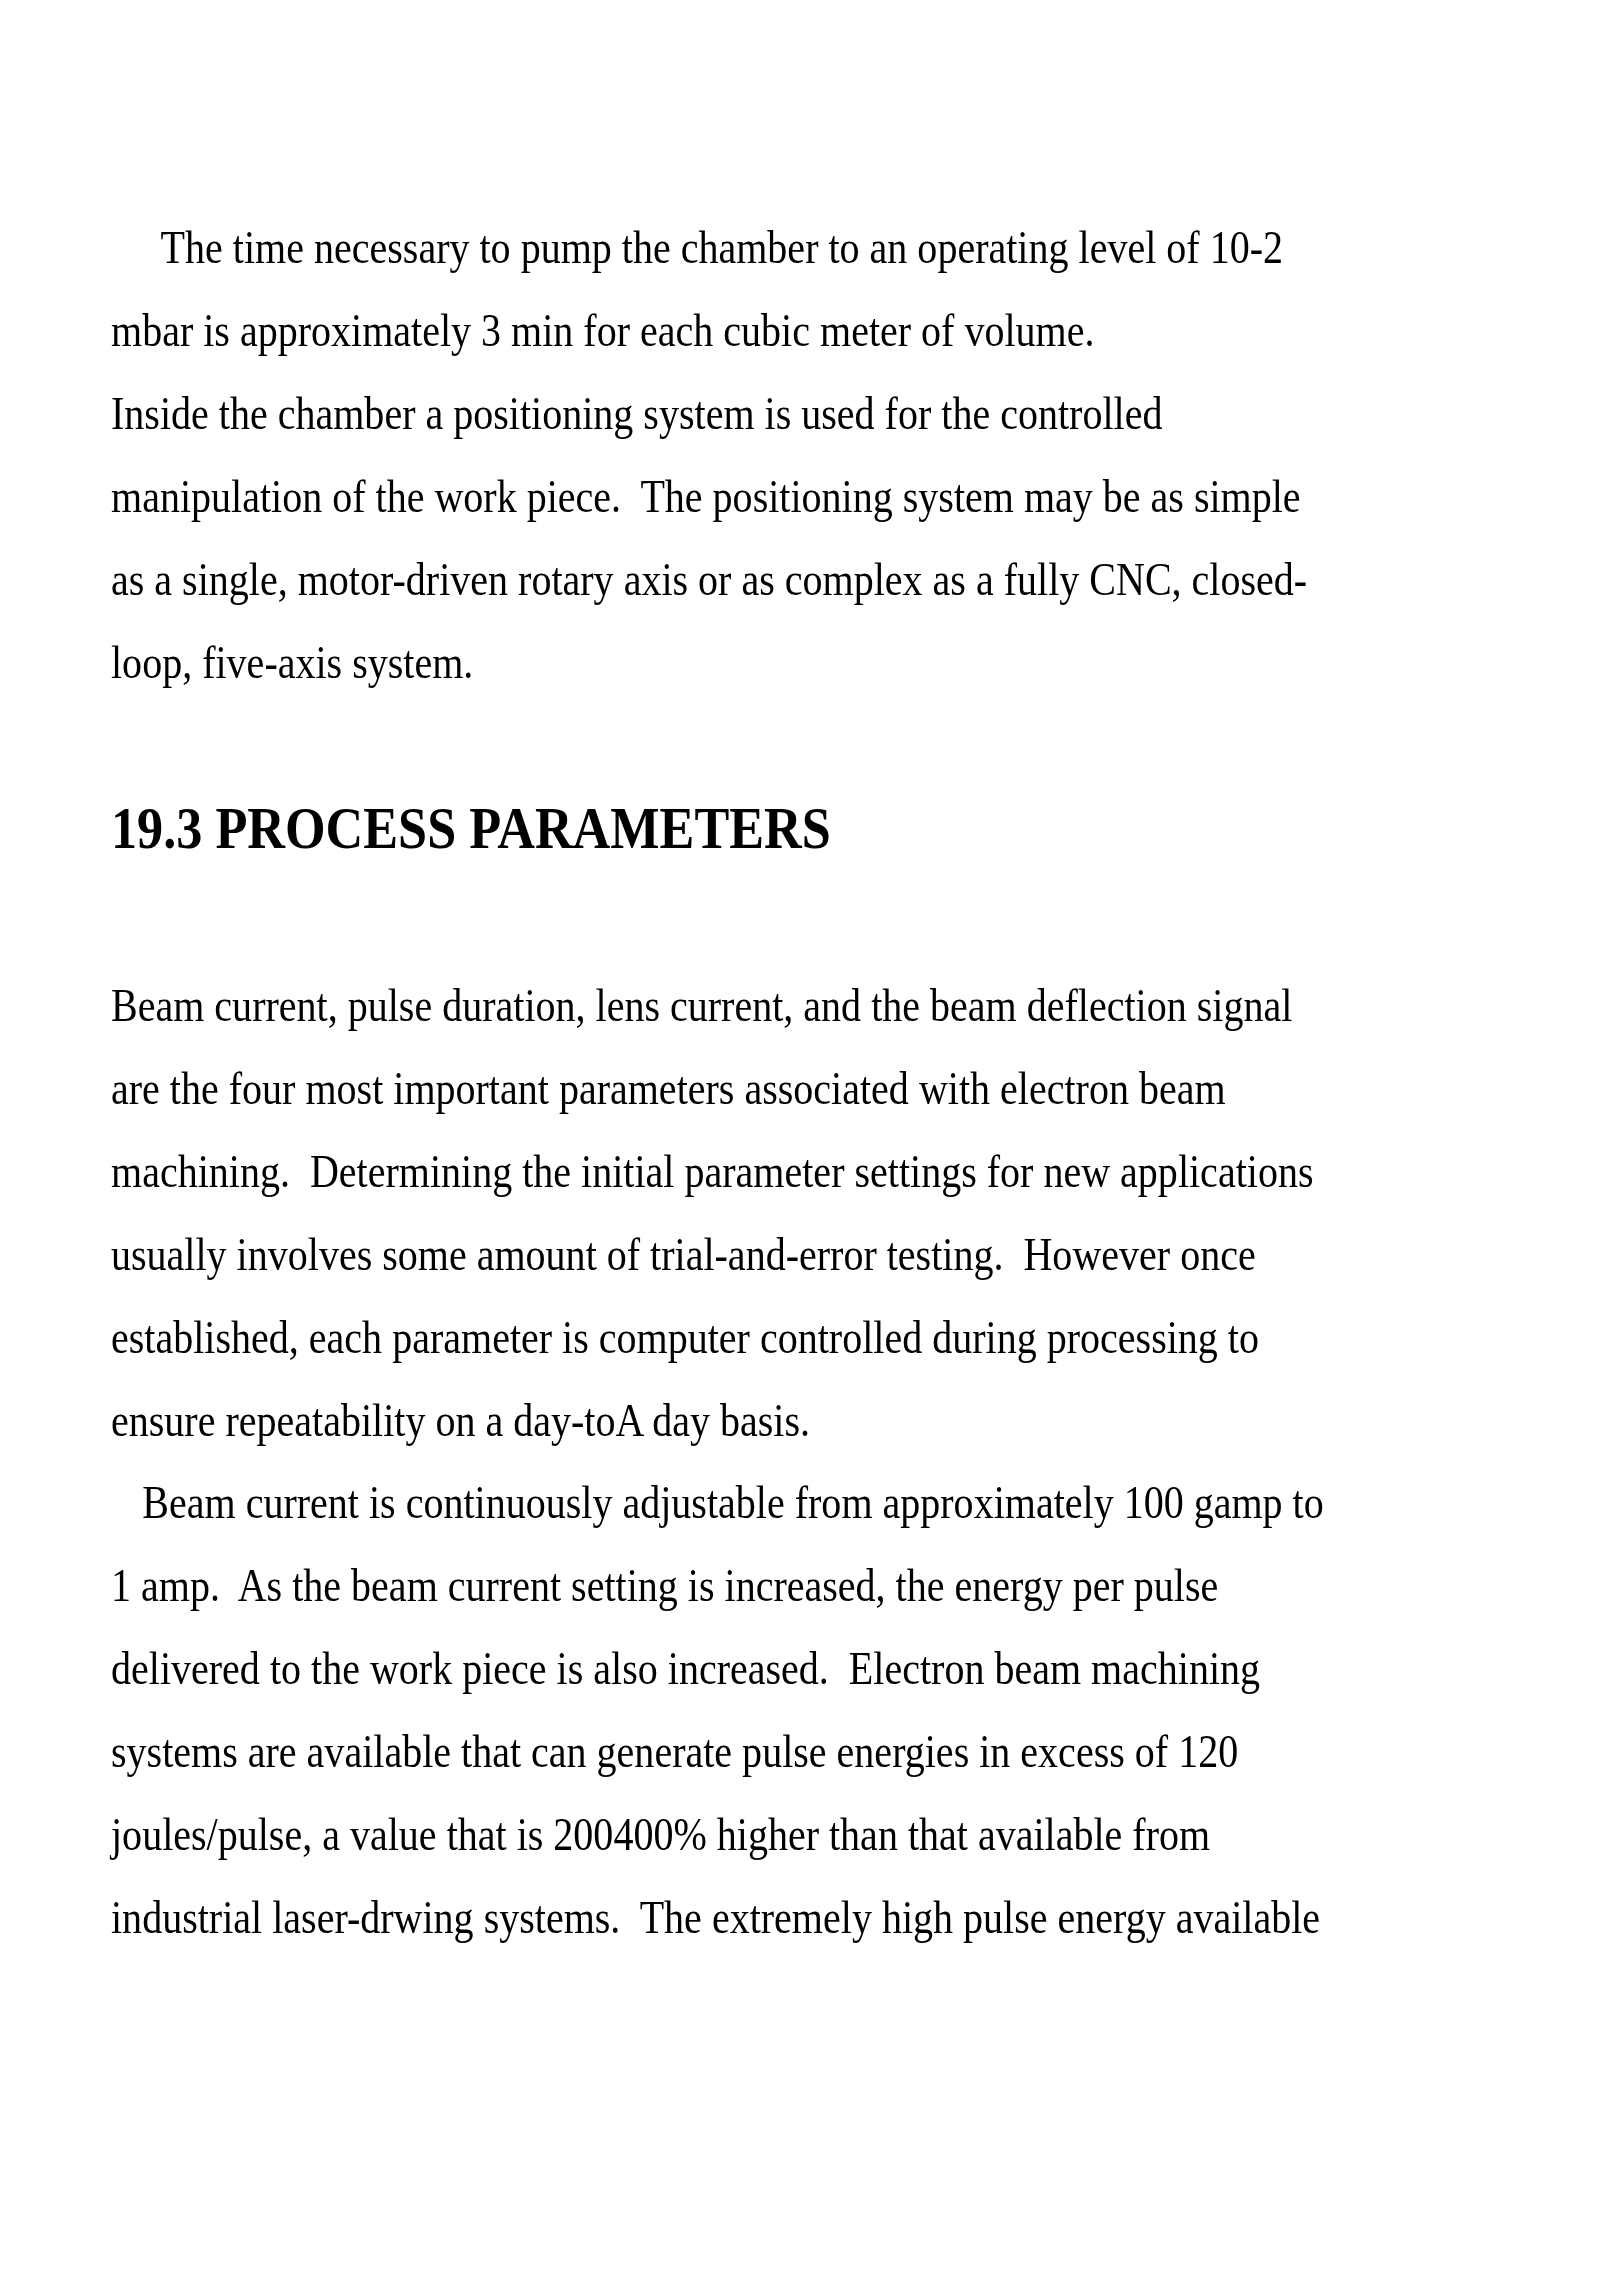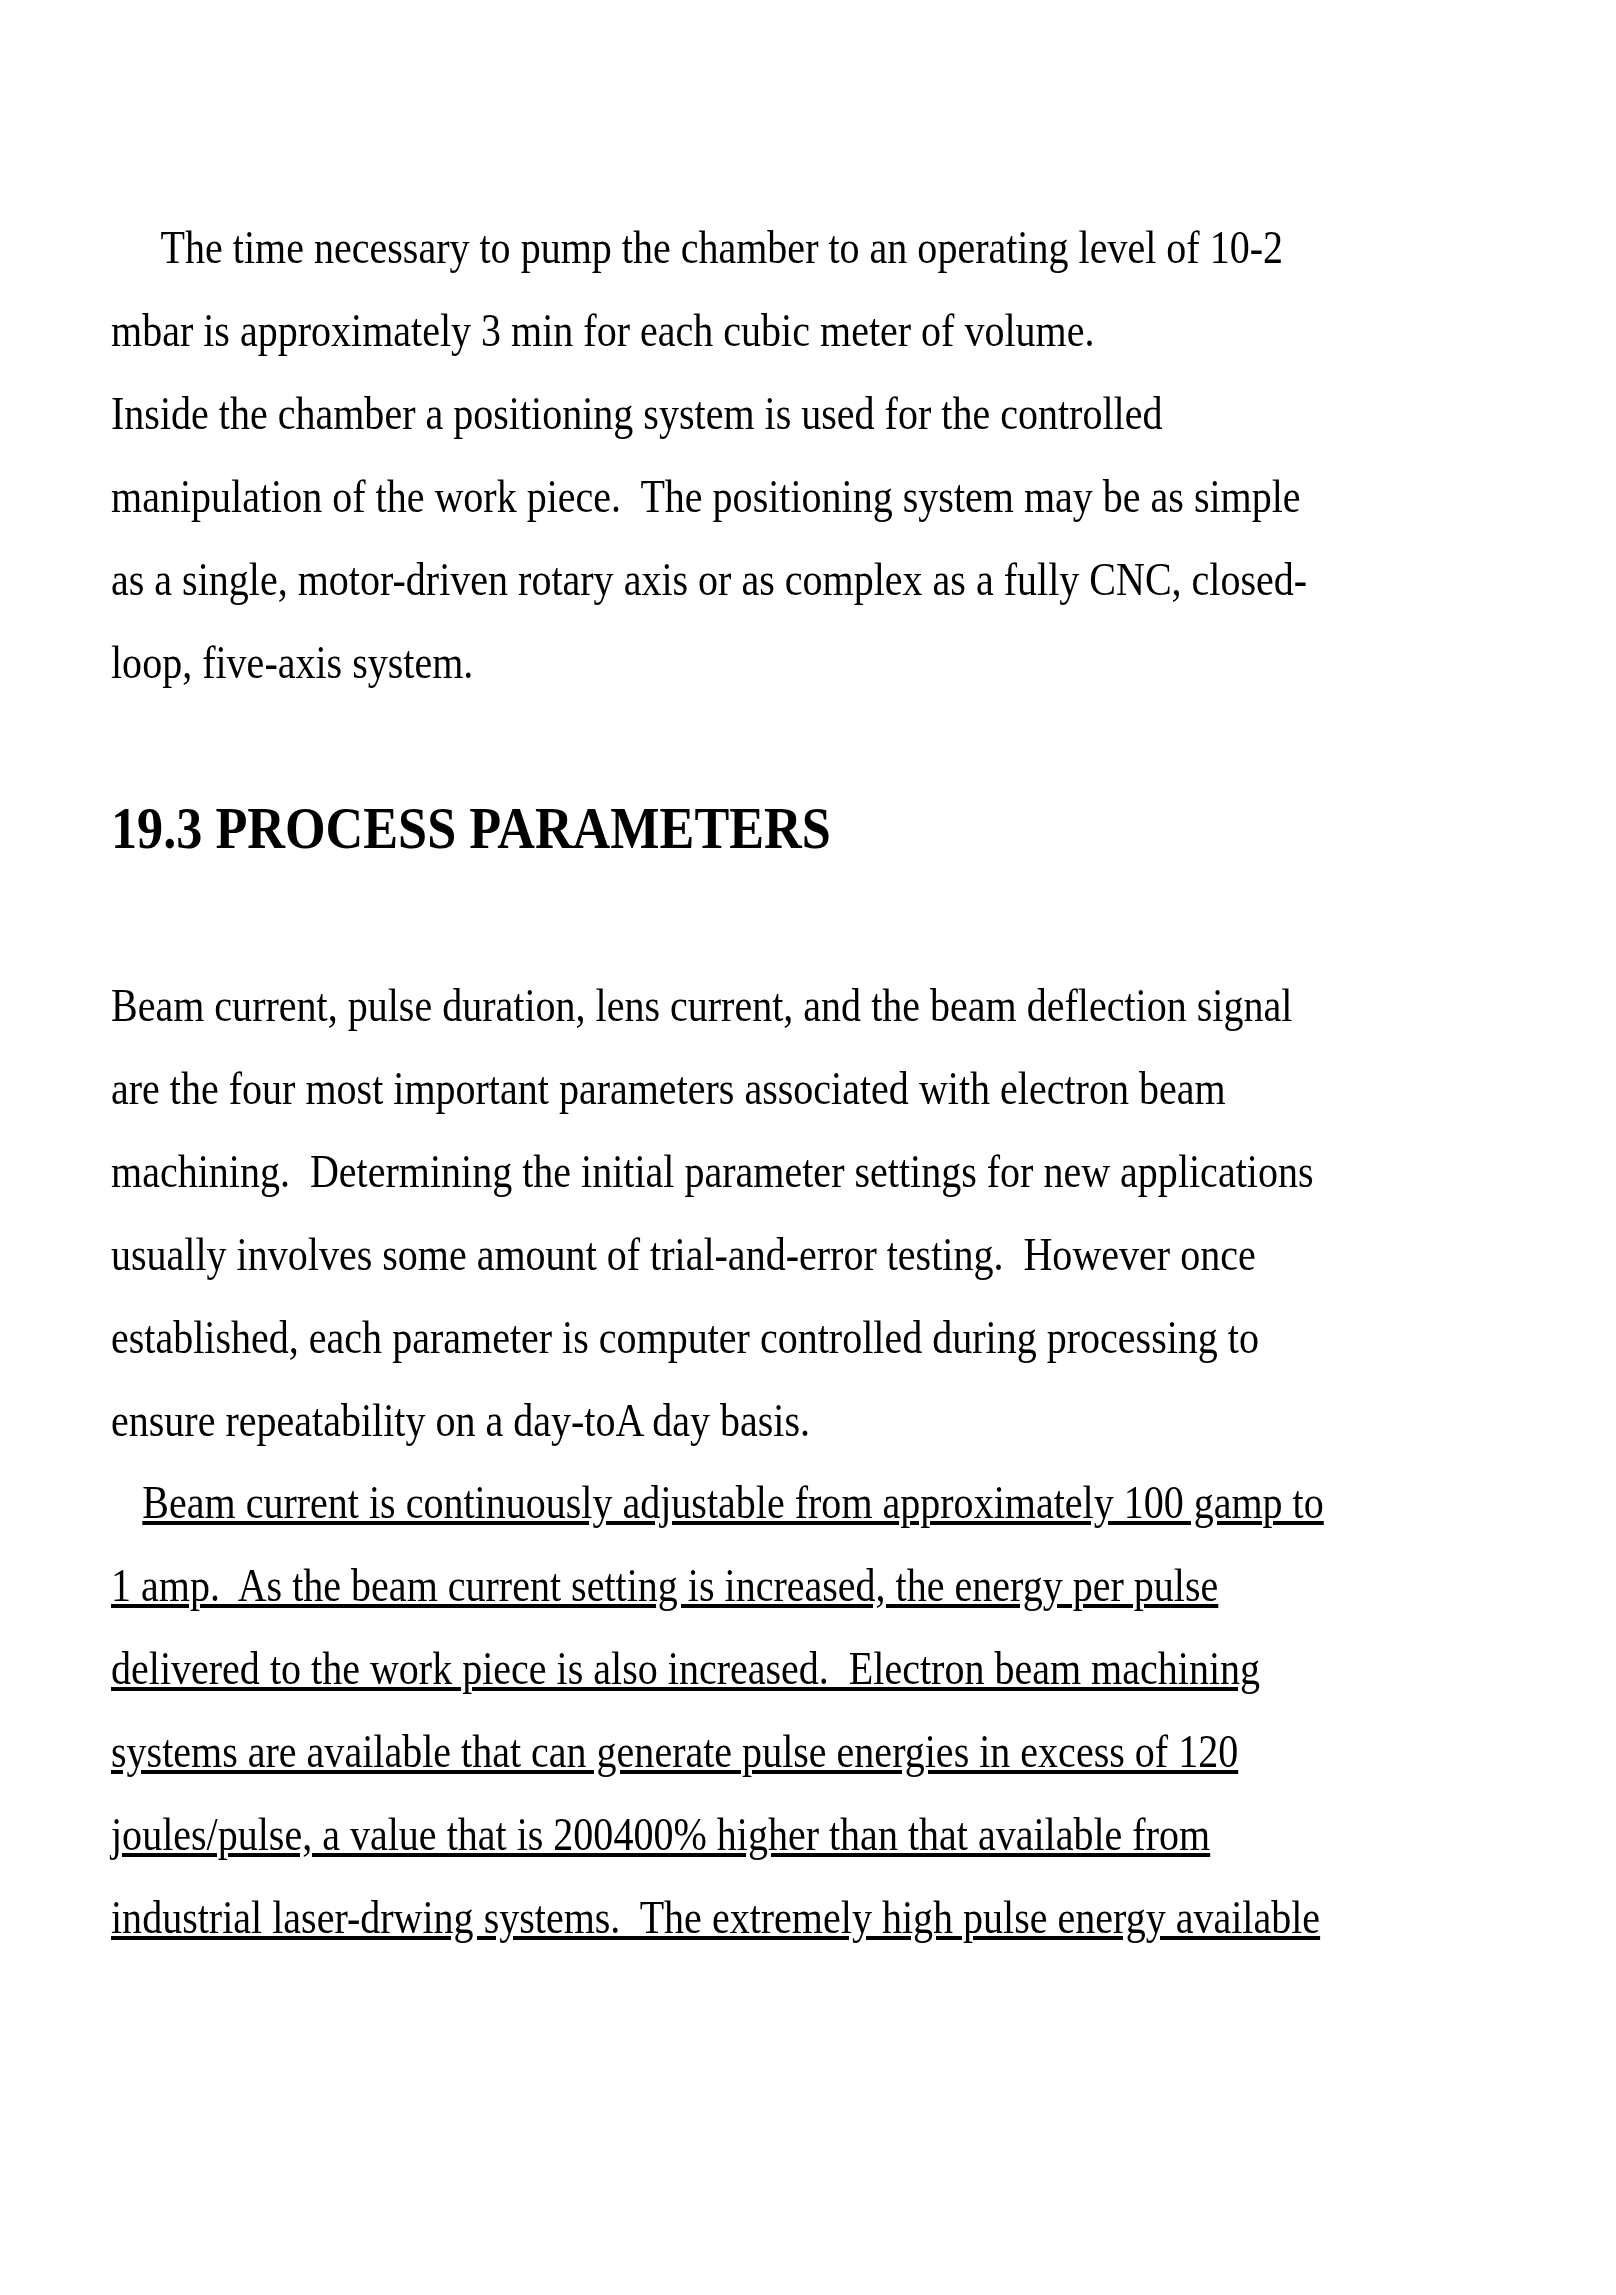--- a/index.html
+++ b/index.html
@@ -43,21 +43,21 @@
     top: 787px;
     font-size: 60px;
     font-weight: bold;
     line-height: 83px;
     white-space: pre;
     transform: scaleX(0.87);
     transform-origin: 0 50%;
   }
   .para-1 { top: 206px; }
   .para-2 { top: 964px; }
-  .para-3 { top: 1461px; text-decoration: underline; }
+  .para-3 { top: 1461px; }
 </style>
 </head>
 <body>
 
 <div class="page">
 
   <div class="para para-1">
     <div class="line indent-first">The time necessary to pump the chamber to an operating level of 10-2</div>
     <div class="line">mbar is approximately 3 min for each cubic meter of volume.</div>
     <div class="line">Inside the chamber a positioning system is used for the controlled</div>

